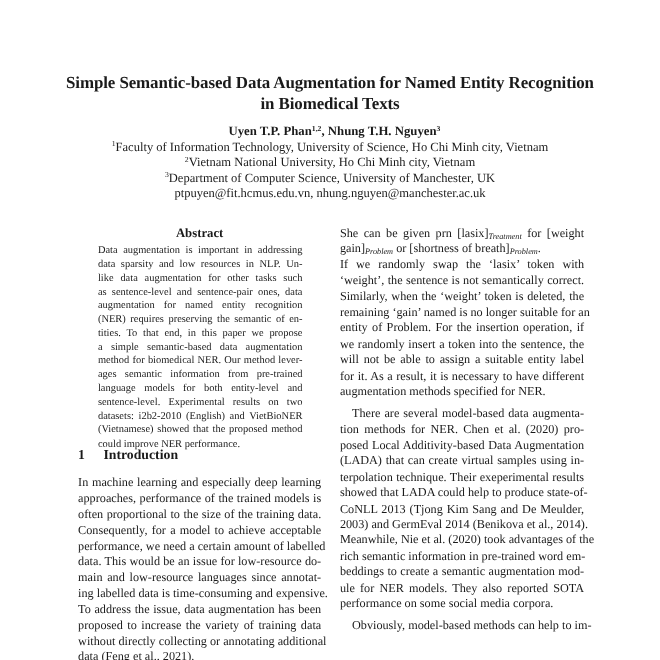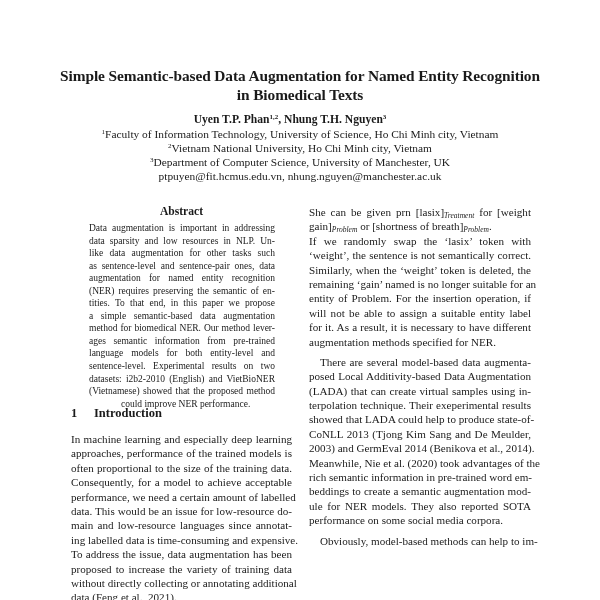--- a/index.html
+++ b/index.html
@@ -1,26 +1,26 @@
 <!DOCTYPE html>
 <html><head>
 <meta charset="utf-8">
 <style>
   html, body { margin: 0; padding: 0; background: #ffffff; }
   body { width: 600px; height: 600px; overflow: hidden; position: relative; font-family: "Liberation Serif", "DejaVu Serif", serif; color: #1a1a1a; }
   .page { position: absolute; left: 0; top: 0; width: 600px; height: 600px; }
   .title { position: absolute; left: 40px; width: 520px; top: 66px; text-align: center; font-weight: bold; font-size: 15.4px; line-height: 19px; letter-spacing: -0.1px; }
-  .authors { position: absolute; left: 30px; width: 520px; top: 113px; text-align: center; font-weight: bold; font-size: 11.6px; line-height: 14px; }
+  .authors { position: absolute; left: 44px; width: 520px; top: 113px; text-align: center; font-weight: bold; font-size: 11.6px; line-height: 14px; }
   .affil { position: absolute; left: 40px; width: 520px; text-align: center; font-size: 11.4px; line-height: 14px; }
   .affil sup, .authors sup { font-size: 7px; vertical-align: 4px; line-height: 0; }
   .a1 { top: 127px; } .a2 { top: 141px; } .a3 { top: 155px; } .email { top: 169px; }
   .abstract-head { position: absolute; left: 71px; width: 221px; top: 205px; text-align: center; font-weight: bold; font-size: 11.6px; line-height: 14px; }
   .abstract-body { position: absolute; left: 89px; width: 186px; top: 222px; font-size: 9.5px; line-height: 12.55px; text-align: justify; }
   .abstract-body span.l { display: block; text-align: justify; text-align-last: justify; white-space: nowrap; height: 12.55px; overflow: visible; }
-  .abstract-body span.l.last { text-align-last: left; margin-left: 32px; }
+  .abstract-body span.l.last { text-align-last: left; }
   .sec-head { position: absolute; left: 71px; top: 406px; font-weight: bold; font-size: 12.5px; line-height: 15px; }
   .sec-num { display: inline-block; width: 23px; }
   .col { position: absolute; font-size: 11.1px; line-height: 14.4px; }
   .col .l { display: block; height: 14.4px; white-space: nowrap; text-align: justify; text-align-last: justify; }
   .col .l.last { text-align-last: left; }
   .col .l.indent { padding-left: 11px; }
   .left-col { left: 71px; width: 221px; top: 432px; }
   .right-col { left: 309px; width: 222px; top: 205px; }
   .sub { font-style: italic; font-size: 7.5px; vertical-align: -2px; }
   .gap { display: block; height: 6px; }
@@ -85,27 +85,29 @@
 
   <div class="col right-col">
     <span class="l"><span>She can be given prn [lasix]</span><span class="sub">Treatment</span><span> for [weight</span></span>
     <span class="l last"><span>gain]</span><span class="sub">Problem</span><span> or [shortness of breath]</span><span class="sub">Problem</span><span>.</span></span>
     <div id="right-p1">
         <span class="l">If we randomly swap the ‘lasix’ token with</span>
         <span class="l">‘weight’, the sentence is not semantically correct.</span>
         <span class="l">Similarly, when the ‘weight’ token is deleted, the</span>
         <span class="l">remaining ‘gain’ named is no longer suitable for an</span>
         <span class="l">entity of Problem. For the insertion operation, if</span>
+        <span class="l">we randomly insert a token into the sentence, the</span>
         <span class="l">will not be able to assign a suitable entity label</span>
         <span class="l">for it. As a result, it is necessary to have different</span>
         <span class="l last">augmentation methods specified for NER.</span>
       </div>
     <span class="gap"></span>
     <div id="right-p2">
         <span class="l indent">There are several model-based data augmenta-</span>
+        <span class="l">tion methods for NER. Chen et al. (2020) pro-</span>
         <span class="l">posed Local Additivity-based Data Augmentation</span>
         <span class="l">(LADA) that can create virtual samples using in-</span>
         <span class="l">terpolation technique. Their exeperimental results</span>
         <span class="l">showed that LADA could help to produce state-of-</span>
         <span class="l">CoNLL 2013 (Tjong Kim Sang and De Meulder,</span>
         <span class="l">2003) and GermEval 2014 (Benikova et al., 2014).</span>
         <span class="l">Meanwhile, Nie et al. (2020) took advantages of the</span>
         <span class="l">rich semantic information in pre-trained word em-</span>
         <span class="l">beddings to create a semantic augmentation mod-</span>
         <span class="l">ule for NER models. They also reported SOTA</span>

